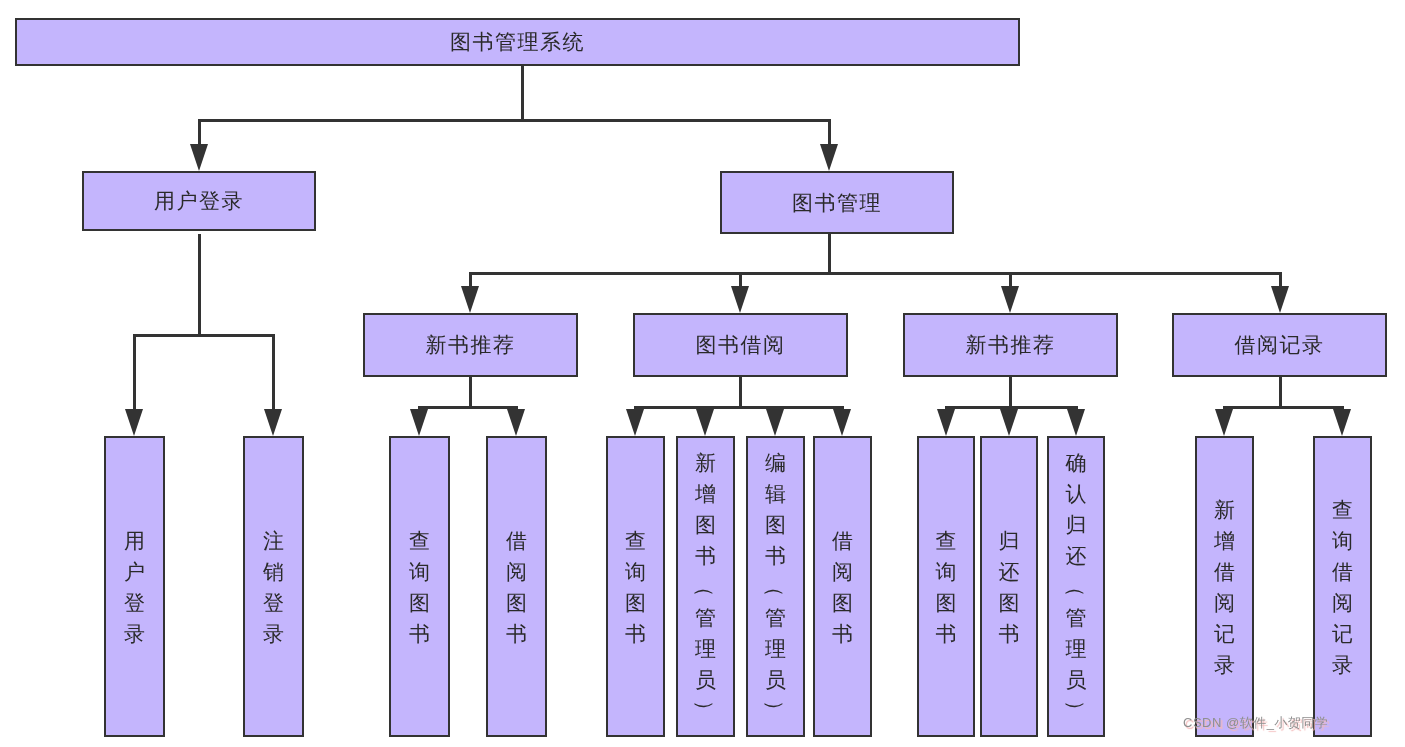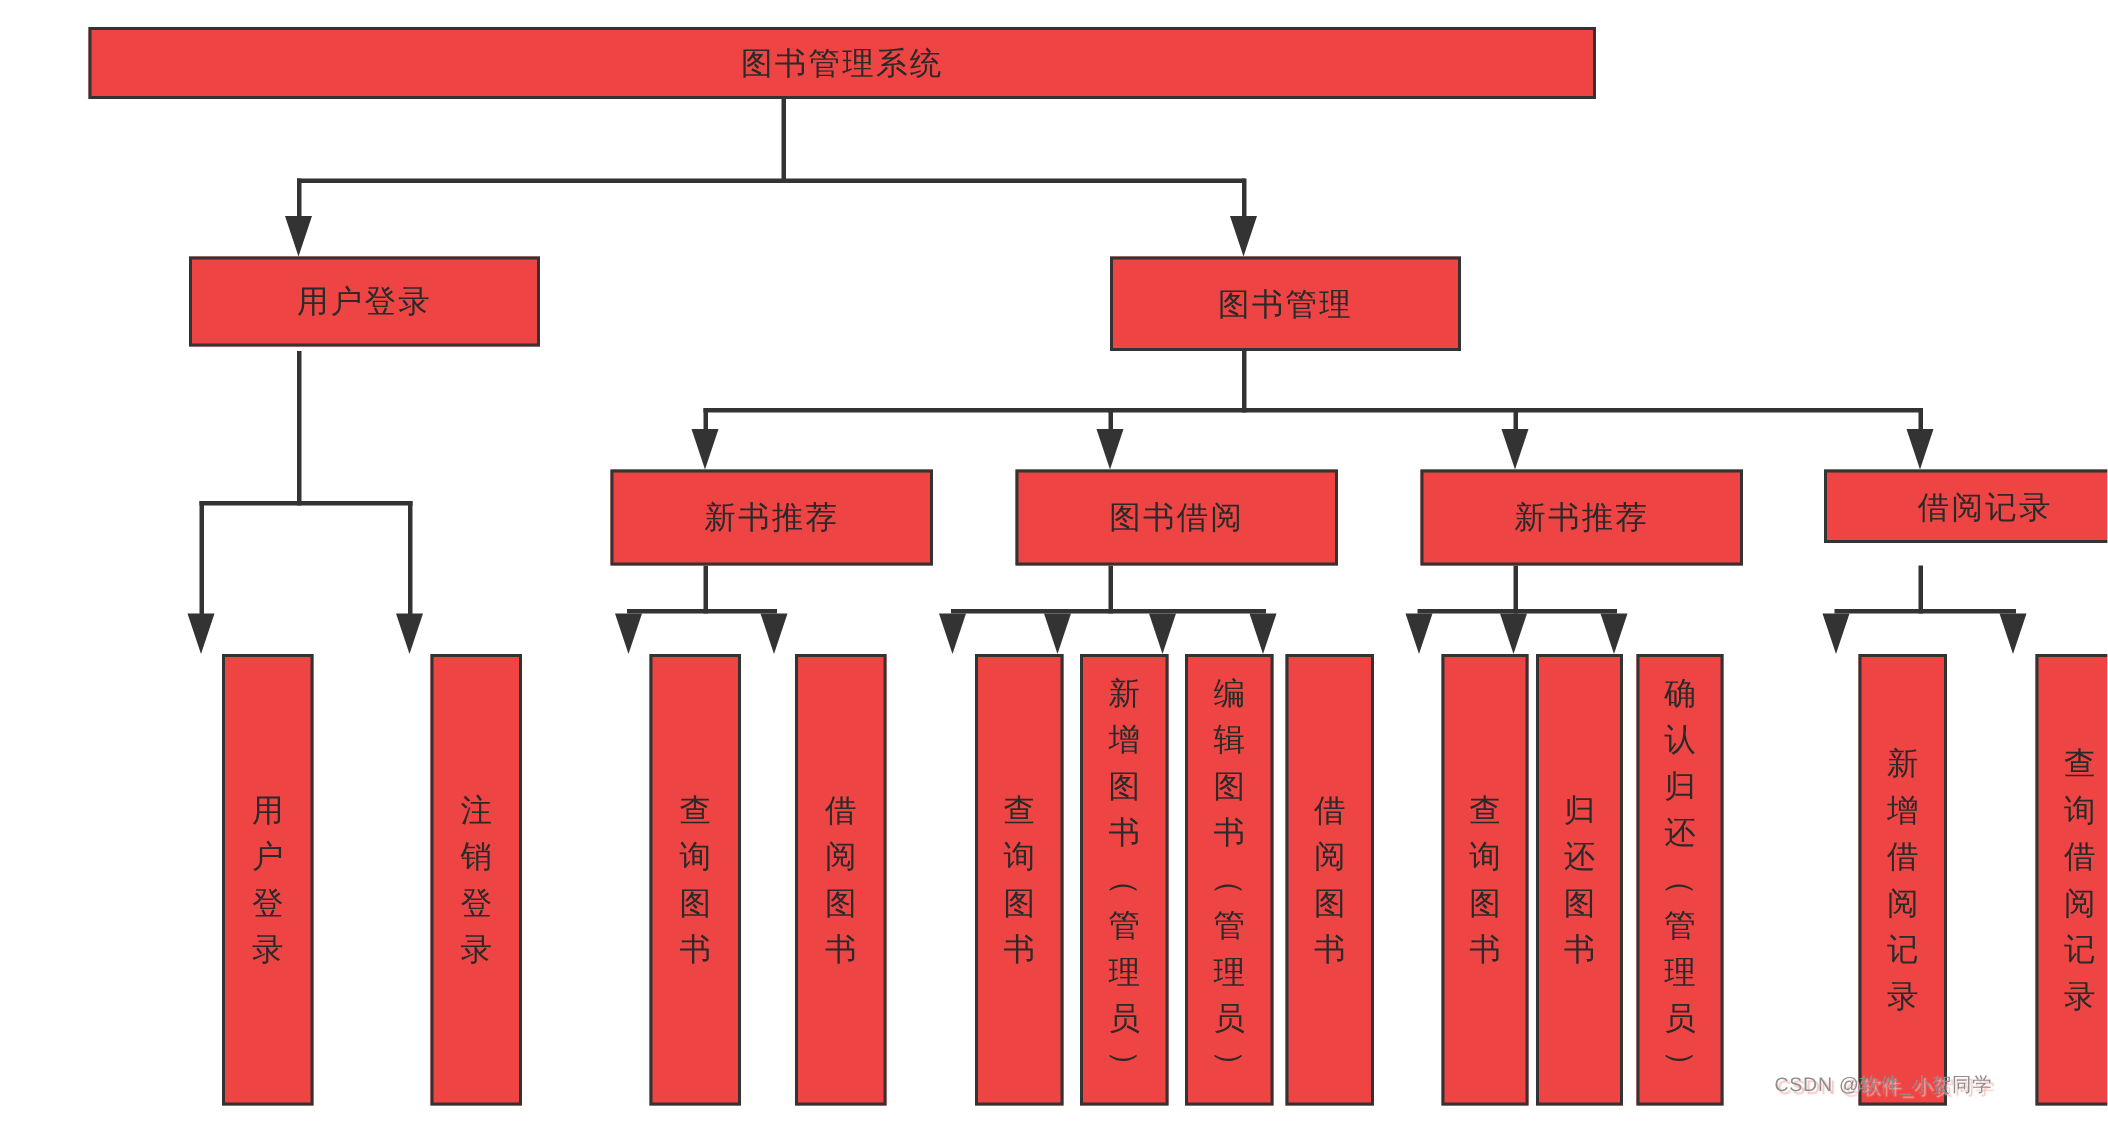--- a/index.html
+++ b/index.html
@@ -1,23 +1,23 @@
 <!DOCTYPE html>
 <html lang="zh"><head>
 <meta charset="utf-8">
 <style>
   html,body{margin:0;padding:0;background:#fff;}
   body{font-family:"Liberation Sans",sans-serif;}
   .canvas{position:relative;width:1405px;height:747px;background:#ffffff;overflow:hidden;}
 
   
   .box{
-    position:absolute;background:#ef4444;border:2.5px solid #333333;
+    position:absolute;background:#c4b5fd;border:2.5px solid #333333;
     box-sizing:border-box;display:flex;align-items:center;justify-content:center;
-    color:#2a2a2a;font-size:21px;letter-spacing:1.5px;margin-left:44px;
+    color:#2a2a2a;font-size:21px;letter-spacing:1.5px;
   }
   .tall{letter-spacing:0;}
 
   
   .vl{position:absolute;width:3px;background:#333333;}
   .hl{position:absolute;height:3px;background:#333333;}
 
   
   .ah{
     position:absolute;width:0;height:0;
@@ -84,26 +84,26 @@
   <div class="ah" style="left:1067px;top:409px;"></div>
 
   <div class="vl" style="left:1279px;top:377px;height:32px;"></div>
   <div class="hl" style="left:1223px;top:406px;width:121px;"></div>
   <div class="ah" style="left:1215px;top:409px;"></div>
   <div class="ah" style="left:1333px;top:409px;"></div>
 
   <div class="box" style="left:15px;top:18px;width:1005px;height:48px;">图书管理系统</div>
 
   <div class="box" style="left:82px;top:171px;width:234px;height:60px;">用户登录</div>
-  <div class="box" style="left:696px;top:171px;width:234px;height:63px;">图书管理</div>
+  <div class="box" style="left:720px;top:171px;width:234px;height:63px;">图书管理</div>
 
   <div class="box" style="left:363px;top:313px;width:215px;height:64px;text-align:center;">新书推荐</div>
   <div class="box" style="left:633px;top:313px;width:215px;height:64px;text-align:right;">图书借阅</div>
   <div class="box" style="left:903px;top:313px;width:215px;height:64px;">新书推荐</div>
-  <div class="box" style="left:1172px;top:313px;width:215px;height:49px;">借阅记录</div>
+  <div class="box" style="left:1172px;top:313px;width:215px;height:64px;">借阅记录</div>
 
   <div class="box tall" style="left:104px;top:436px;width:61px;height:301px;">
     <div class="vtext">
         <span class="vchar">用</span>
         <span class="vchar">户</span>
         <span class="vchar">登</span>
         <span class="vchar">录</span>
       </div>
   </div>
   <div class="box tall" style="left:243px;top:436px;width:61px;height:301px;">

